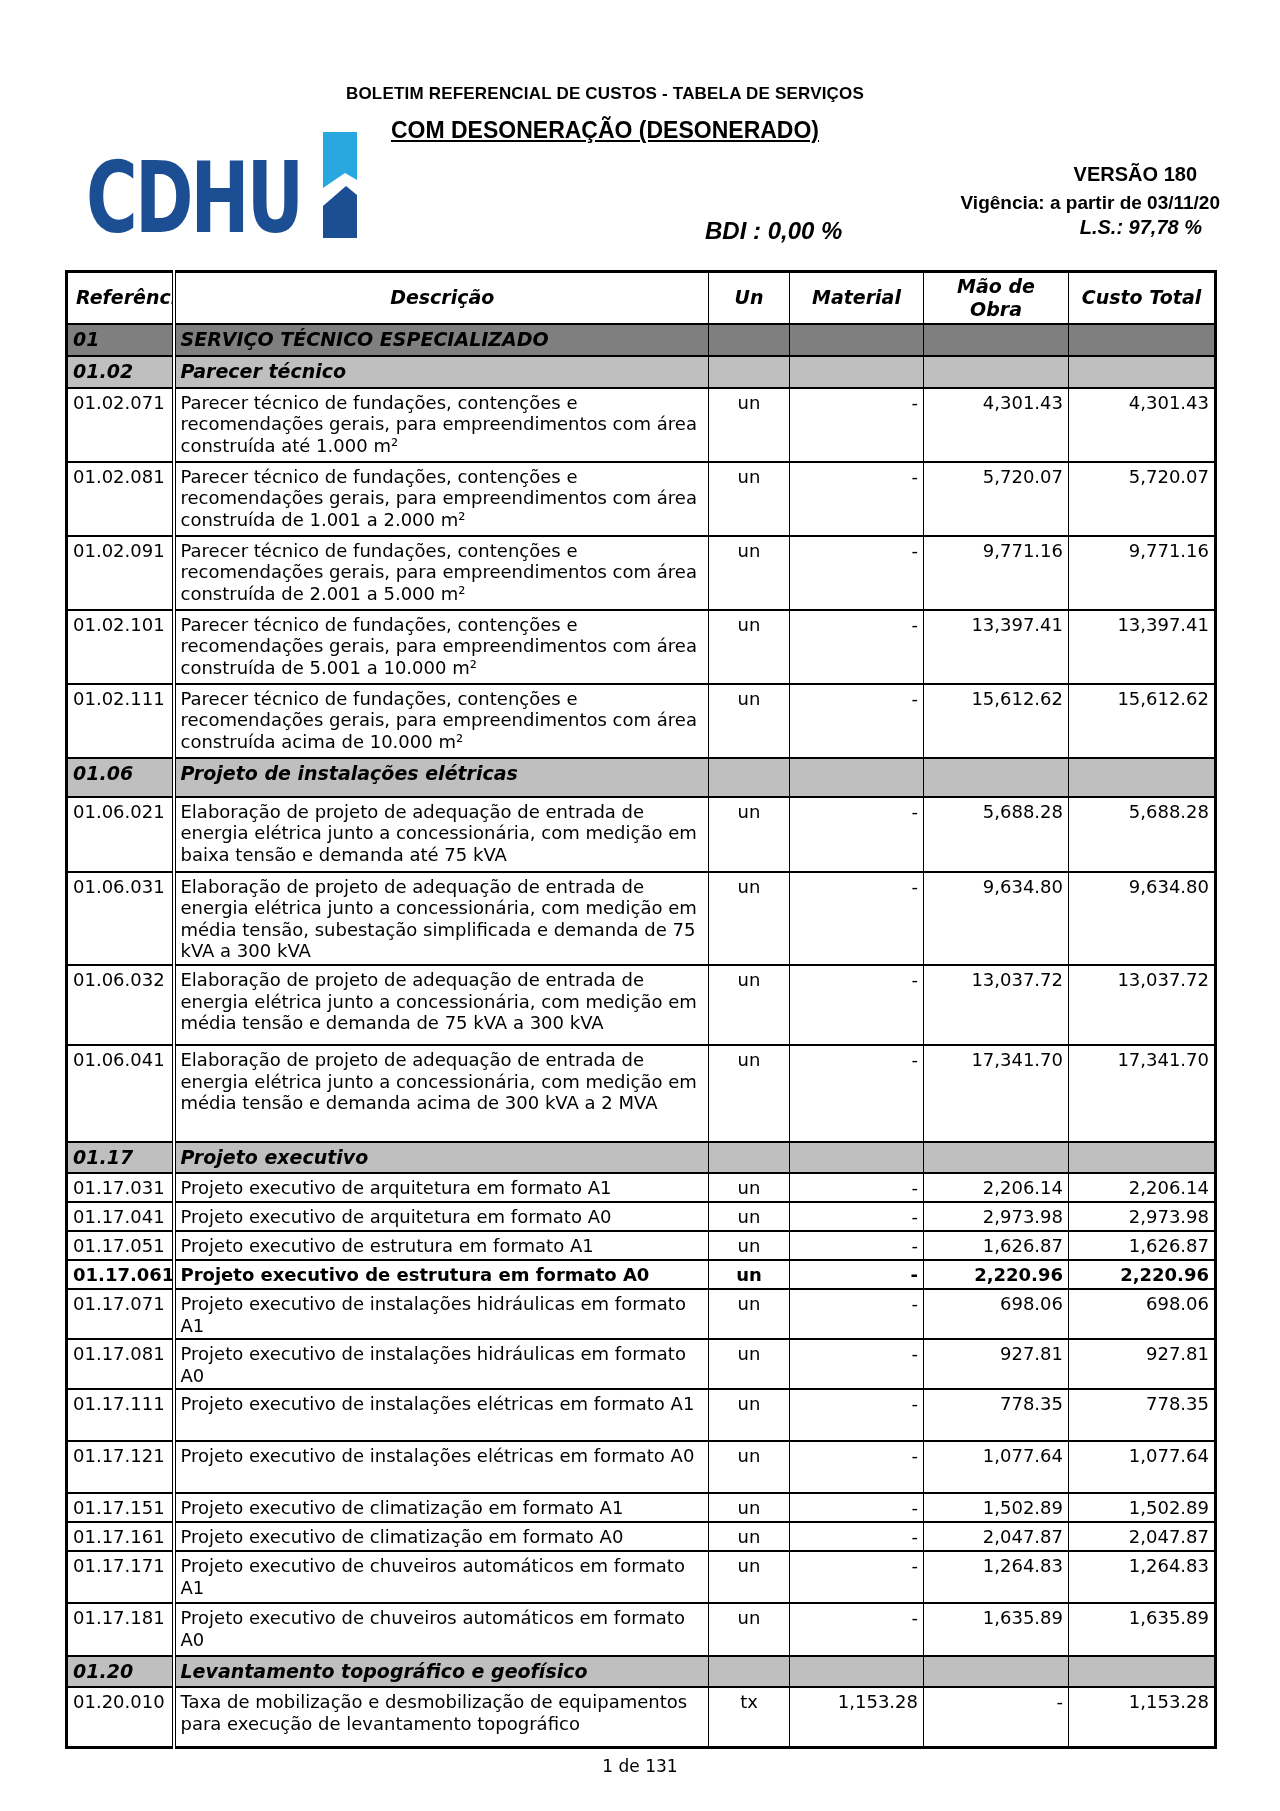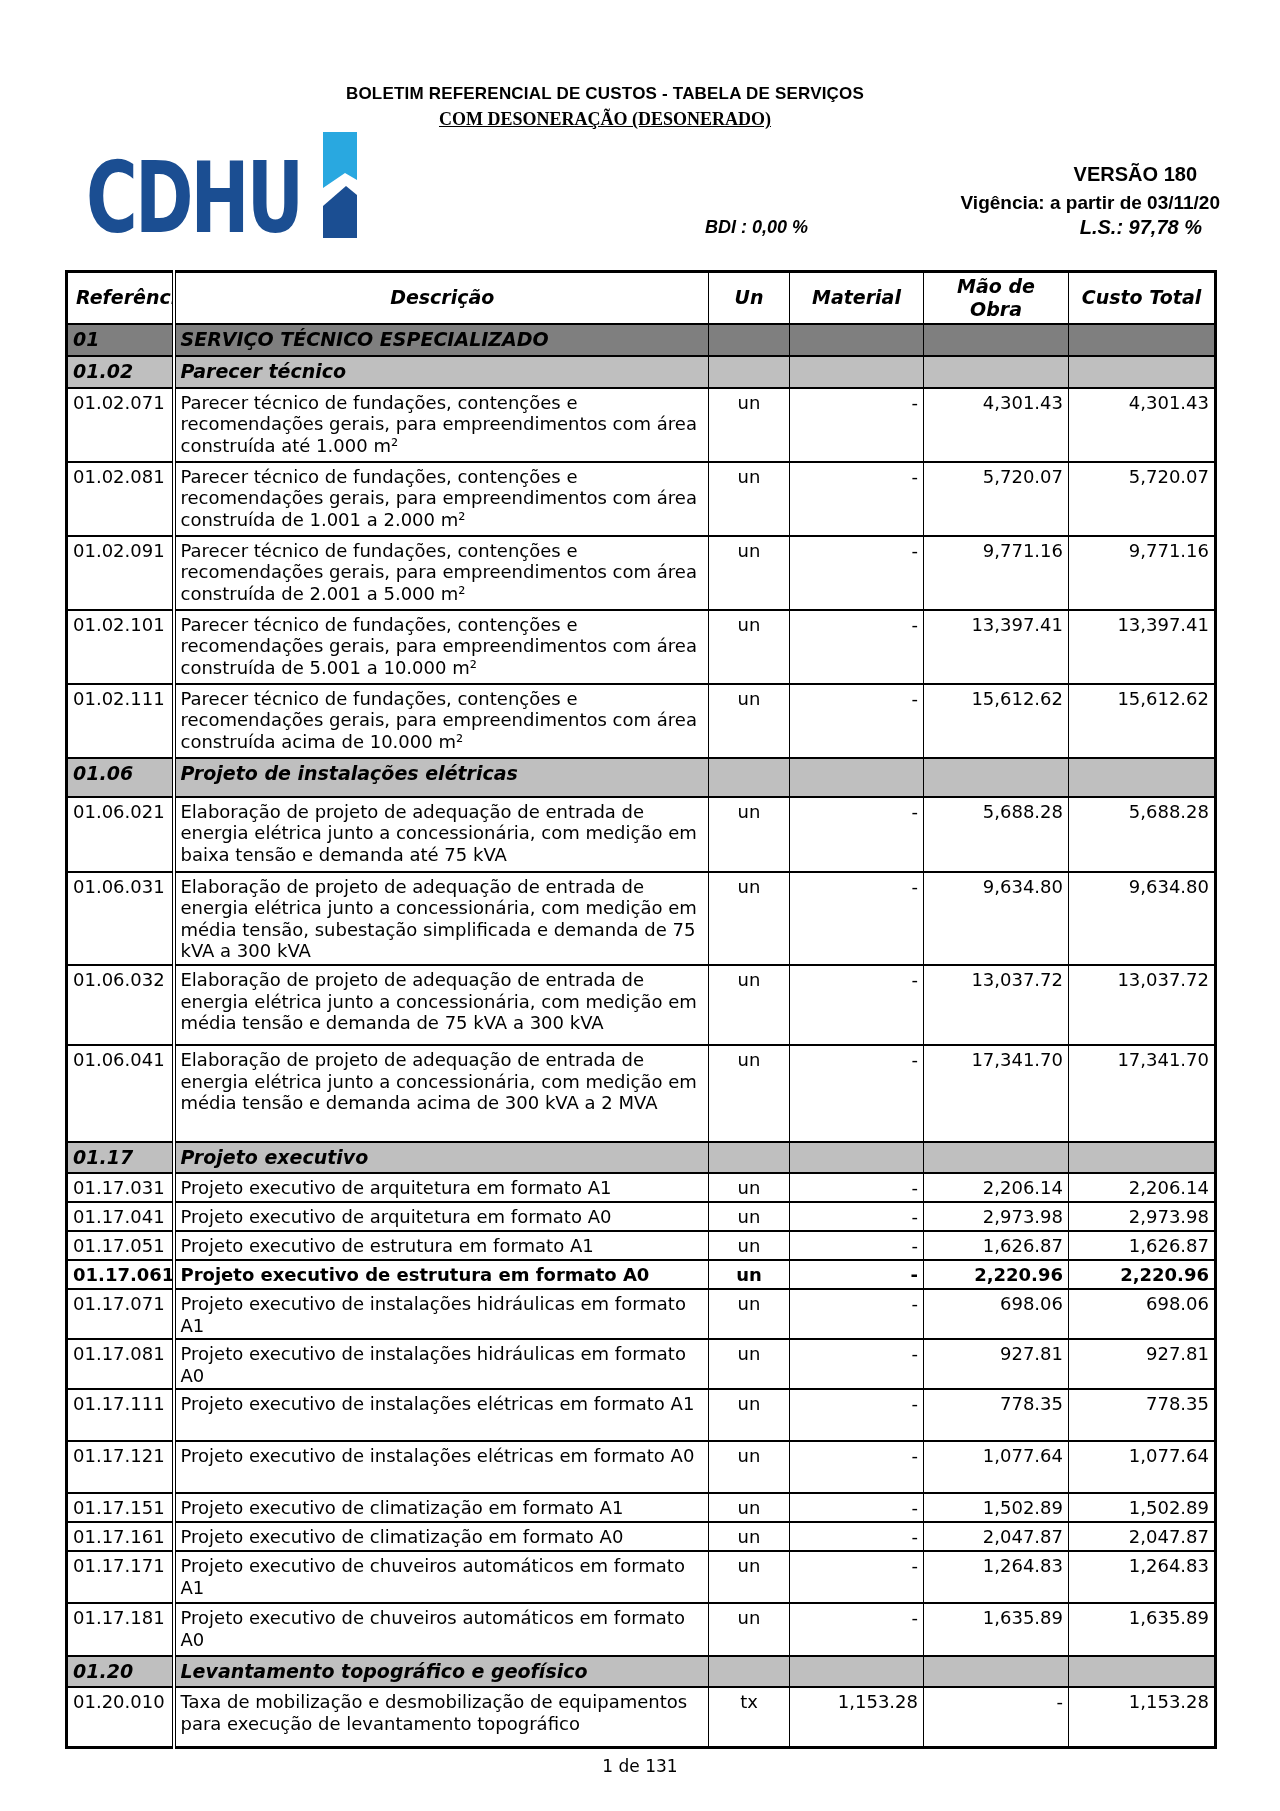--- a/index.html
+++ b/index.html
@@ -30,25 +30,25 @@
     font-family: "Liberation Sans", sans-serif;
   }
   .bulletin-subtitle {
     margin-top: 12px;
     font-size: 17px;
     font-weight: bold;
     font-family: "Liberation Sans", sans-serif;
     letter-spacing: 0.2px;
   }
   .deso-subtitle {
-    margin-top: 5px;
-    font-size: 18px;
+    margin-top: 13px;
+    font-size: 23px;
     font-weight: bold;
     text-decoration: underline;
-    font-family: Liberation Serif, serif;
+    font-family: Liberation Sans, sans-serif;
   }
   .logo {
     position: absolute;
     left: 86px;
     top: 128px;
     display: flex;
     align-items: flex-end;
     height: 110px;
   }
   .logo-text {
@@ -75,21 +75,21 @@
     top: 192px;
     right: 60px;
     font-size: 19px;
     font-weight: bold;
     font-family: "Liberation Sans", sans-serif;
   }
   .bdi-line {
     position: absolute;
     top: 217px;
     left: 705px;
-    font-size: 18px;
+    font-size: 24px;
     font-weight: bold;
     font-style: italic;
     font-family: "Liberation Sans", sans-serif;
   }
   .ls-line {
     position: absolute;
     top: 216px;
     right: 78px;
     font-size: 20px;
     font-weight: bold;

